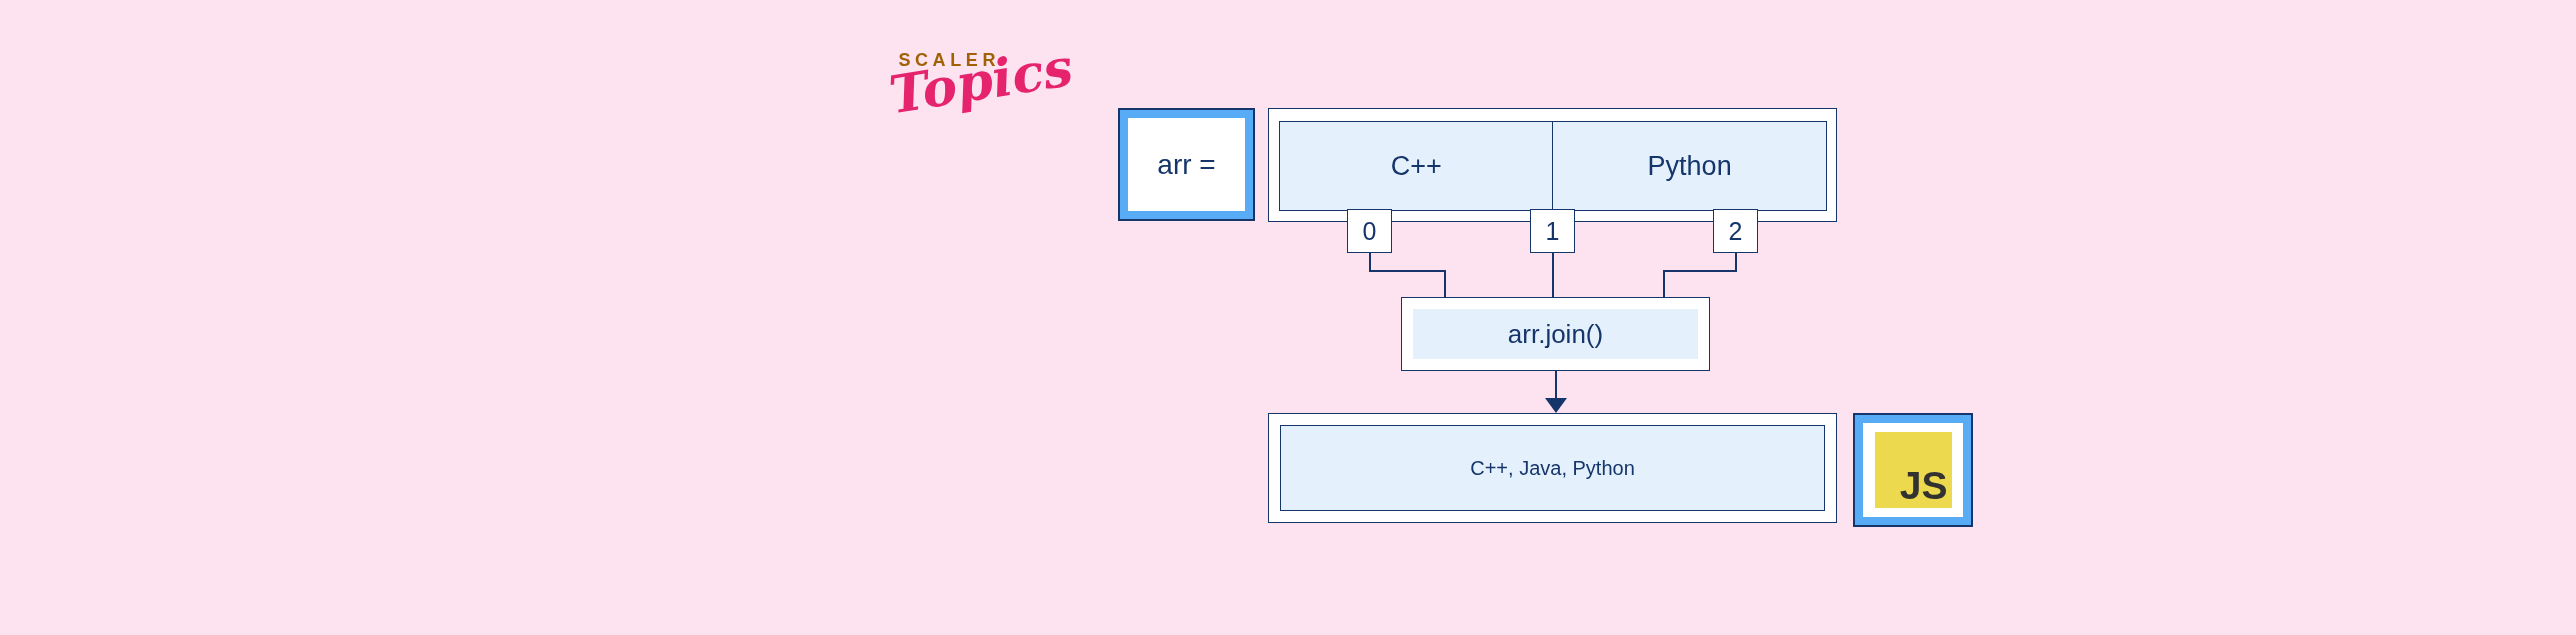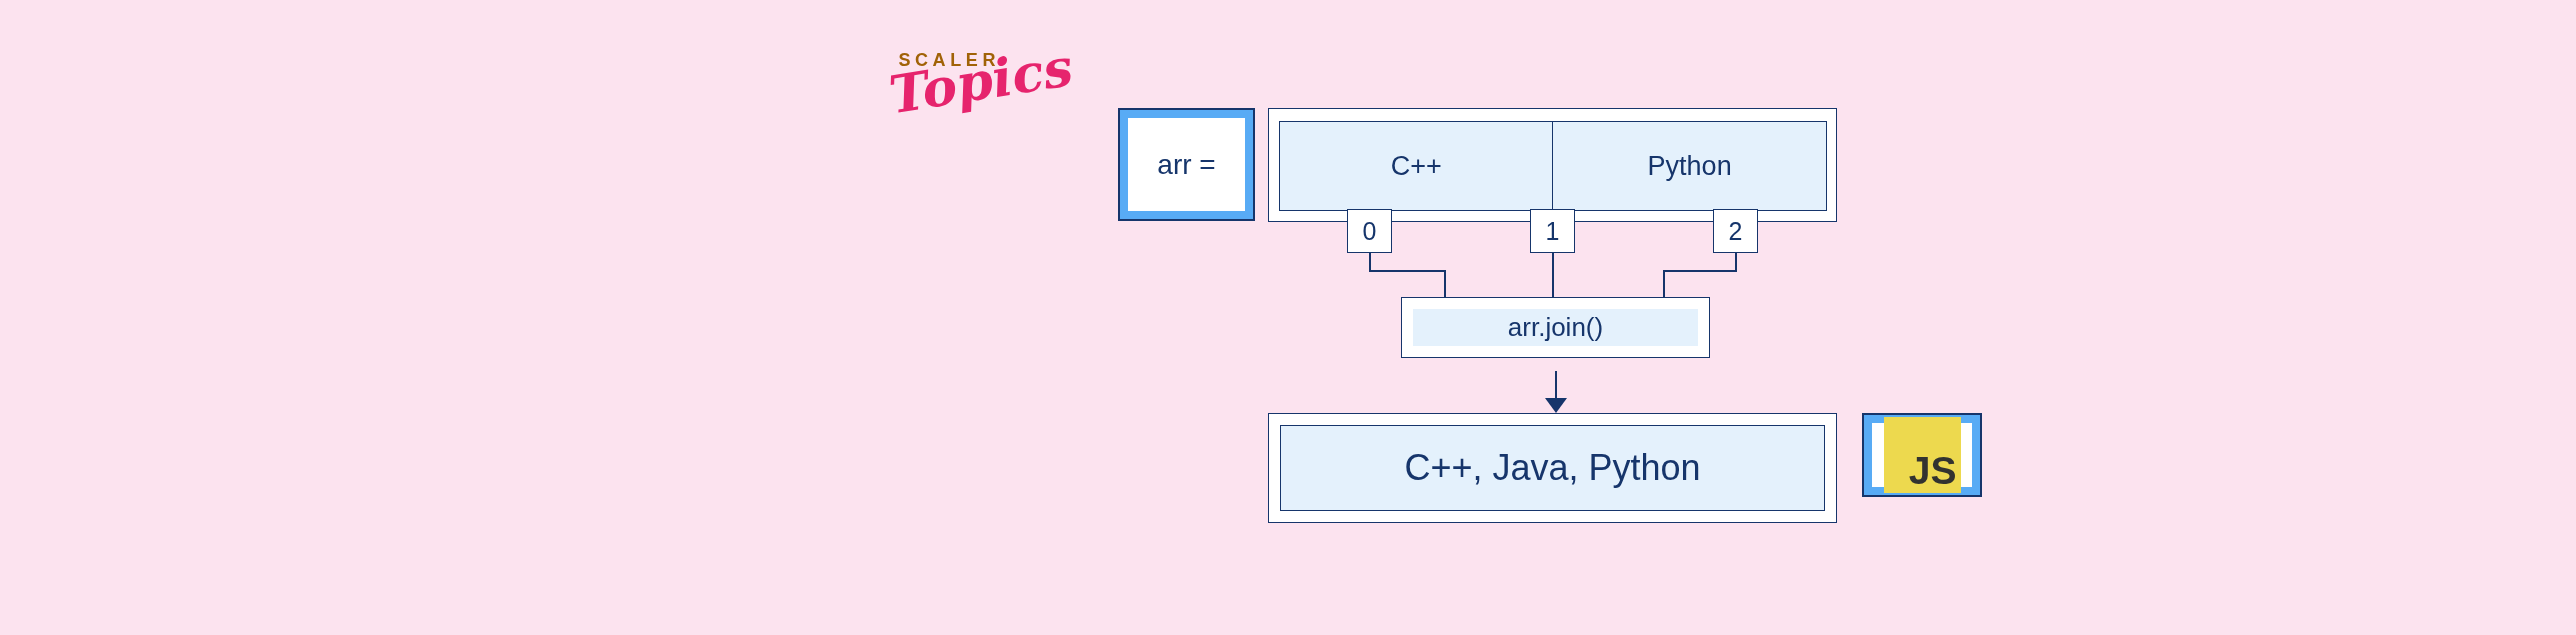--- a/index.html
+++ b/index.html
@@ -71,21 +71,21 @@
   .seg{position:absolute;background:#16356b;z-index:3;}
   .segA1{left:1369px;top:252px;width:2.1px;height:20px;}
   .segA2{left:1369px;top:270px;width:77px;height:2.1px;}
   .segA3{left:1444px;top:270px;width:2.1px;height:27px;}
   .segB {left:1552px;top:252px;width:2.1px;height:45px;}
   .segC1{left:1735px;top:252px;width:2.1px;height:20px;}
   .segC2{left:1663px;top:270px;width:74px;height:2.1px;}
   .segC3{left:1663px;top:270px;width:2.1px;height:27px;}
   
   .join-box{
-    position:absolute;left:1401px;top:297px;width:309px;height:61px;
+    position:absolute;left:1401px;top:297px;width:309px;height:74px;
     background:#ffffff;border:1.5px solid #16356b;box-sizing:border-box;
     z-index:4;
   }
   .join-inner{
     position:absolute;inset:11.3px;
     background:#e4f1fc;
     display:flex;align-items:center;justify-content:center;
     font-size:26px;
   }
   
@@ -98,24 +98,24 @@
   }
   
   .result-box{
     position:absolute;left:1268px;top:413px;width:569px;height:110px;
     background:#ffffff;border:1.5px solid #16356b;box-sizing:border-box;
   }
   .result-inner{
     position:absolute;inset:11.3px;
     background:#e4f1fc;border:1.5px solid #16356b;
     display:flex;align-items:center;justify-content:center;
-    font-size:36px;
+    font-size:20px;
   }
   
-  .js-box{left:1853px;top:413px;width:120px;height:84px;margin-left:9px;}
+  .js-box{left:1853px;top:413px;width:120px;height:114px;}
   .js-square{
     position:relative;width:77px;height:76px;
     background:#edd94e;
   }
   .js-label{
     position:absolute;right:4.1px;bottom:0px;
     font-size:39px;font-weight:bold;color:#323330;
     line-height:1.1;
   }
 </style>

